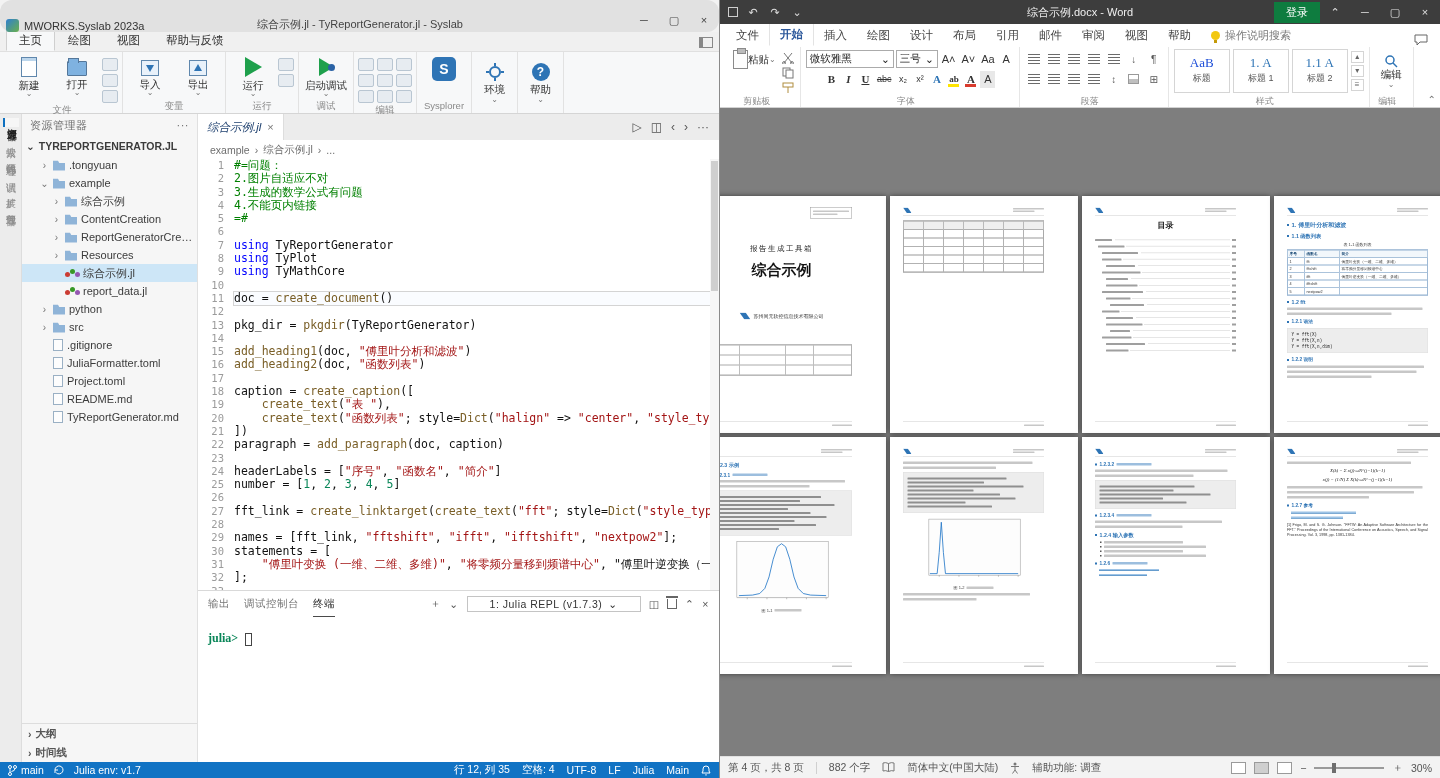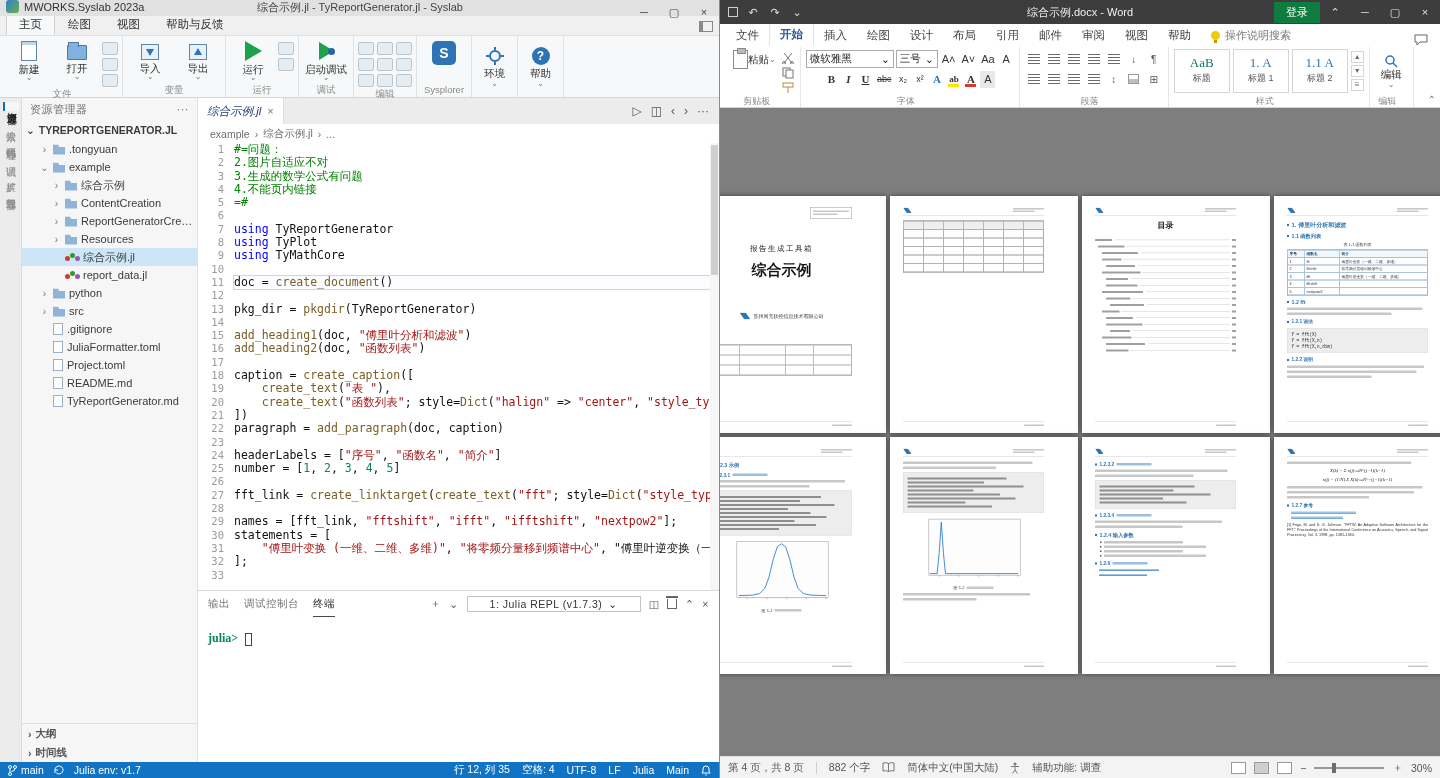--- a/index.html
+++ b/index.html
@@ -2,21 +2,21 @@
 <html style="--statusbar_blue: #1173c4; --word_titlebar: #3d3d3d; --signin_green: #0e7c3f; --heading_blue: #2e74b5; --doc_bg: #7e7e7e;"><head>
 <meta charset="utf-8">
 <style>
 *{margin:0;padding:0;box-sizing:border-box;}
 html,body{width:1440px;height:778px;overflow:hidden;font-family:"Liberation Sans","DejaVu Sans",sans-serif;font-size:12px;color:#333;}
 .app{display:flex;width:1440px;height:778px;}
 .sk{height:5px;background:#c7c7c7;border-radius:1px;margin:5px 0;}
 .sk.dark{background:#8f8f8f;height:4px;margin:4px 0;}
 
 .syslab{width:720px;display:flex;flex-direction:column;background:#f3f3f3;border-right:1px solid #8a8a8a;}
-.s-titlebar{height:16px;background:#e1e1e1;display:flex;align-items:flex-start;position:relative;font-size:11px;color:#333;flex:none;}
+.s-titlebar{height:32px;background:#e1e1e1;display:flex;align-items:flex-end;position:relative;font-size:11px;color:#333;flex:none;border-radius:12px;}
 .s-title-left{display:flex;align-items:center;gap:5px;padding-left:6px;z-index:2;}
 .s-appicon{width:13px;height:13px;border-radius:3px;background:linear-gradient(135deg,#2f7fd0,#6ab04c);}
 .s-title-center{position:absolute;left:1px;right:0;text-align:center;color:#444;}
 .winctl{margin-left:auto;display:flex;z-index:2;}
 .winctl span{width:30px;height:24px;display:flex;align-items:center;justify-content:center;font-size:11px;color:#444;}
 .s-menubar{height:20px;background:#f0f0f0;display:flex;align-items:flex-end;padding:0 6px;border-bottom:1px solid #e0e0e0;flex:none;}
 .s-menu{padding:2px 12px;font-size:11.5px;color:#333;border:1px solid transparent;}
 .s-menu.active{background:#f7f8f9;border-color:#cfcfcf;border-bottom-color:#f7f8f9;}
 .menubar-right{margin-left:auto;width:14px;height:11px;border:1px solid #888;border-left-width:4px;margin-bottom:3px;}
 .s-ribbon{height:62px;background:#f7f8f9;border-bottom:1px solid #d5d5d5;display:flex;align-items:stretch;padding-left:2px;flex:none;}
@@ -118,21 +118,21 @@
 .clip-col svg{display:block;}
 .frow{display:flex;align-items:center;gap:2px;height:20px;}
 .combo{height:18px;border:1px solid #ababab;background:#fff;font-size:10.5px;display:flex;align-items:center;gap:4px;padding:0 3px;color:#222;}
 .fbtn{min-width:15px;height:17px;display:flex;align-items:center;justify-content:center;font-size:11px;color:#333;padding:0 2px;position:relative;}
 .fbtn b{font-family:"Liberation Serif","DejaVu Serif",serif;}
 .bar{position:absolute;left:2px;right:2px;bottom:1px;height:3px;}
 .stripes{width:12px;height:10px;background:repeating-linear-gradient(to bottom,#6b6b6b 0 1px,transparent 1px 3px);}
 .pbtn{width:18px;height:17px;display:flex;align-items:center;justify-content:center;position:relative;color:#555;font-size:10px;}
 .style-gallery{display:flex;gap:3px;align-items:center;height:100%;padding-bottom:2px;}
 .style-cell{width:56px;height:44px;border:1px solid #d5d5d5;background:#fff;display:flex;flex-direction:column;align-items:center;justify-content:center;gap:2px;}
-.style-sample{font-size:13px;font-family:"Liberation Serif","DejaVu Serif",serif;color:#0f766e;line-height:14px;}
+.style-sample{font-size:13px;font-family:"Liberation Serif","DejaVu Serif",serif;color:#1d4ed8;line-height:14px;}
 .style-name{font-size:9px;color:#555;}
 .gal-arrows{display:flex;flex-direction:column;gap:2px;}
 .gal-arrows span{width:13px;height:12px;border:1px solid #d5d5d5;display:flex;align-items:center;justify-content:center;font-size:8px;color:#666;}
 .edit-big{display:flex;flex-direction:column;align-items:center;justify-content:center;font-size:10.5px;color:#333;height:100%;padding:0 6px 2px;}
 .ribbon-collapse{position:absolute;right:4px;bottom:2px;font-size:10px;color:#777;}
 .w-doc{flex:1;background:var(--doc_bg,#7e7e7e);display:flex;flex-direction:column;align-items:center;gap:4px;padding-top:88px;min-height:0;overflow:hidden;}
 .trowpages{display:flex;gap:4px;}
 .thumb{width:188px;height:237px;background:#fff;box-shadow:0 0 5px rgba(0,0,0,.5);overflow:hidden;position:relative;}
 .ti{width:334px;height:474px;transform:scale(.5);transform-origin:0 0;padding:22px 26px;position:relative;font-size:9px;}
 .t-head{display:flex;justify-content:space-between;align-items:flex-end;border-bottom:1px solid #ccc;padding-bottom:4px;margin-bottom:10px;}

